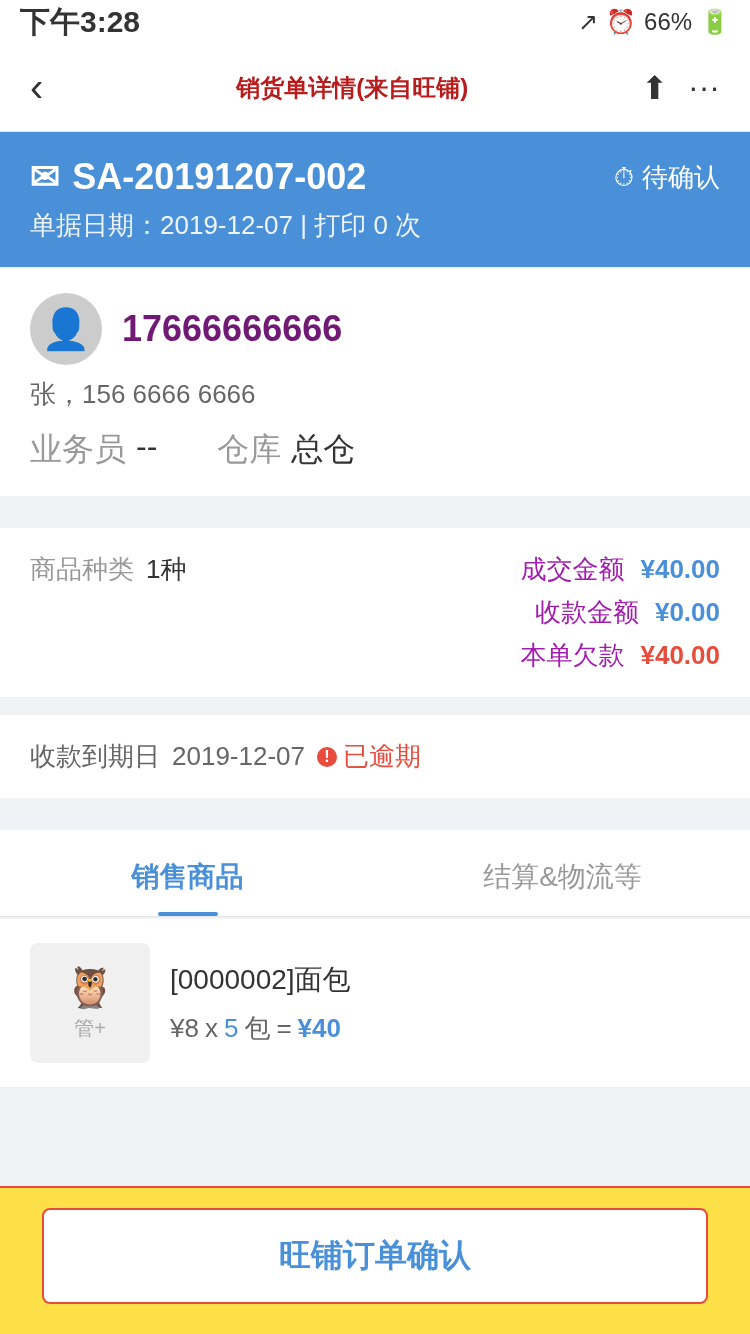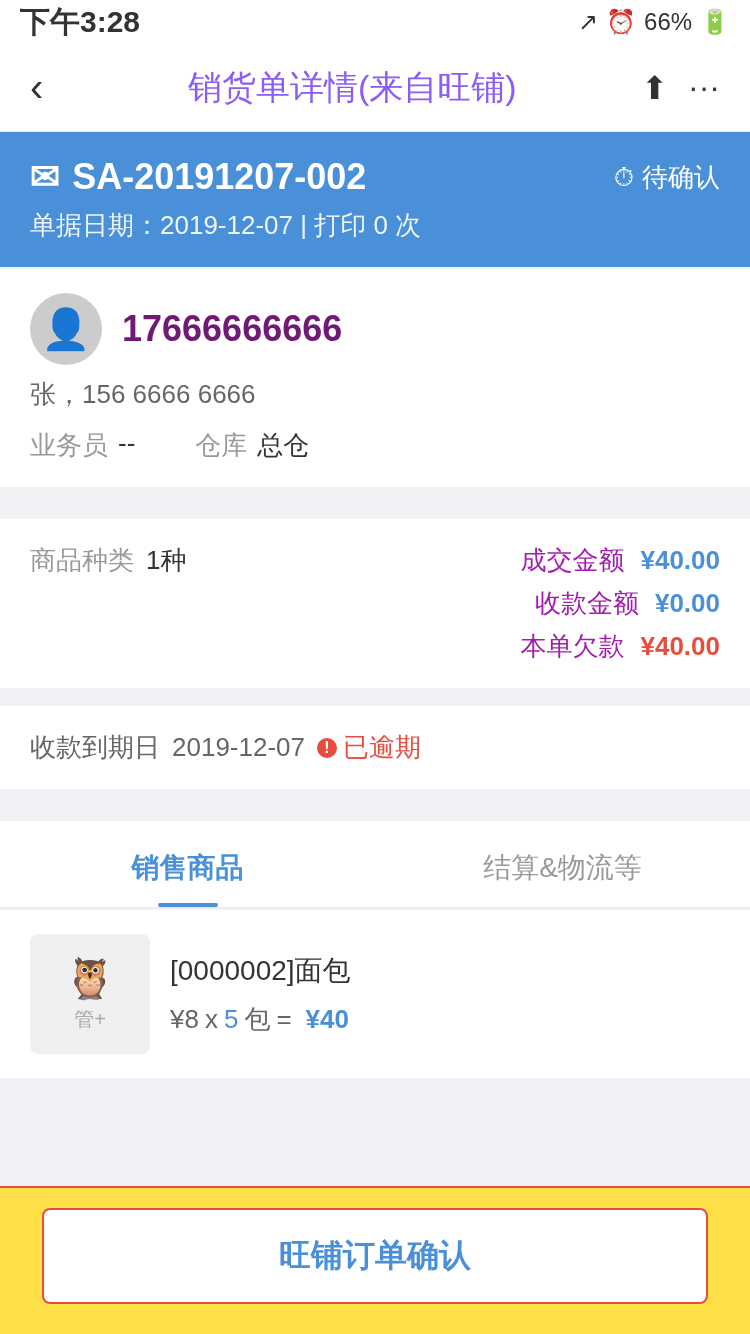--- a/index.html
+++ b/index.html
@@ -40,23 +40,23 @@
     }
     .nav-back {
       font-size: 40px;
       color: #333;
       cursor: pointer;
       margin-right: 20px;
     }
     .nav-title {
       flex: 1;
       text-align: center;
-      font-size: 34px;
-      font-weight: 400;
-      color: #8b5cf6;
+      font-size: 24px;
+      font-weight: 700;
+      color: #b91c1c;
     }
     .nav-actions {
       display: flex;
       align-items: center;
       gap: 20px;
     }
     .nav-action-btn {
       font-size: 32px;
       color: #333;
       cursor: pointer;
@@ -126,21 +126,21 @@
       color: #701a75;
     }
     .customer-name {
       font-size: 26px;
       color: #666;
       margin-bottom: 16px;
     }
     .customer-meta {
       display: flex;
       gap: 60px;
-      font-size: 26px;
+      font-size: 32px;
       color: #666;
     }
     .meta-item { display: flex; gap: 10px; }
     .meta-label { color: #999; }
     .meta-value { color: #333; }
 
     
     .summary-card {
       background: #fff;
       padding: 24px 30px;
@@ -274,21 +274,21 @@
       margin-bottom: 12px;
     }
     .product-price-row {
       font-size: 26px;
       color: #666;
       display: flex;
       gap: 6px;
       align-items: center;
     }
     .price-highlight { color: #4a90d9; }
-    .price-total { color: #4a90d9; font-weight: 600; margin-left: 8px; }
+    .price-total { color: #4a90d9; font-weight: 600; }
 
     
     .empty-area {
       background: #f0f2f5;
       height: 200px;
     }
 
     
     .bottom-bar {
       position: fixed;

